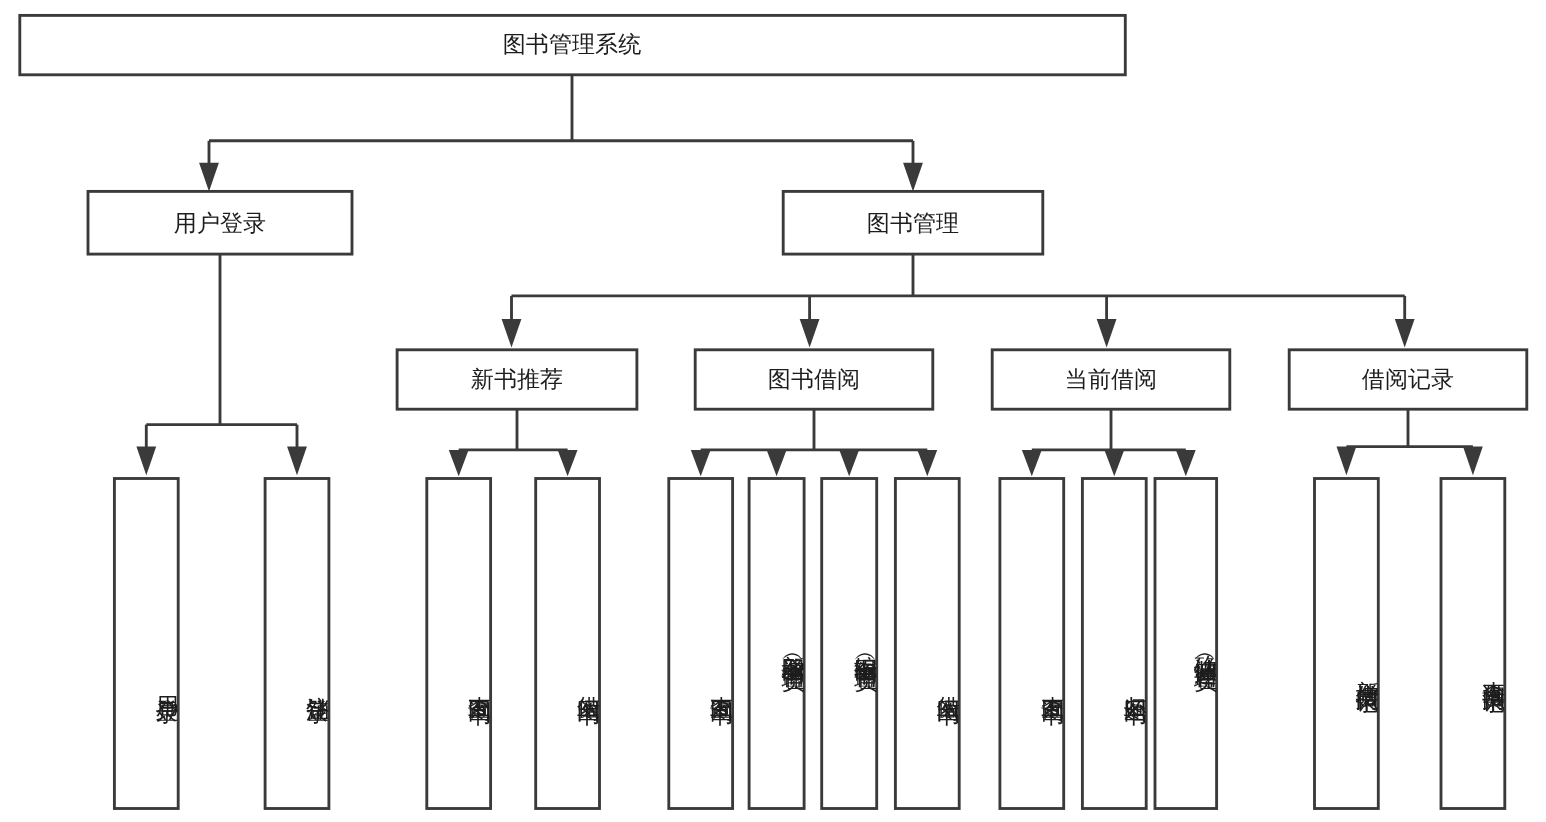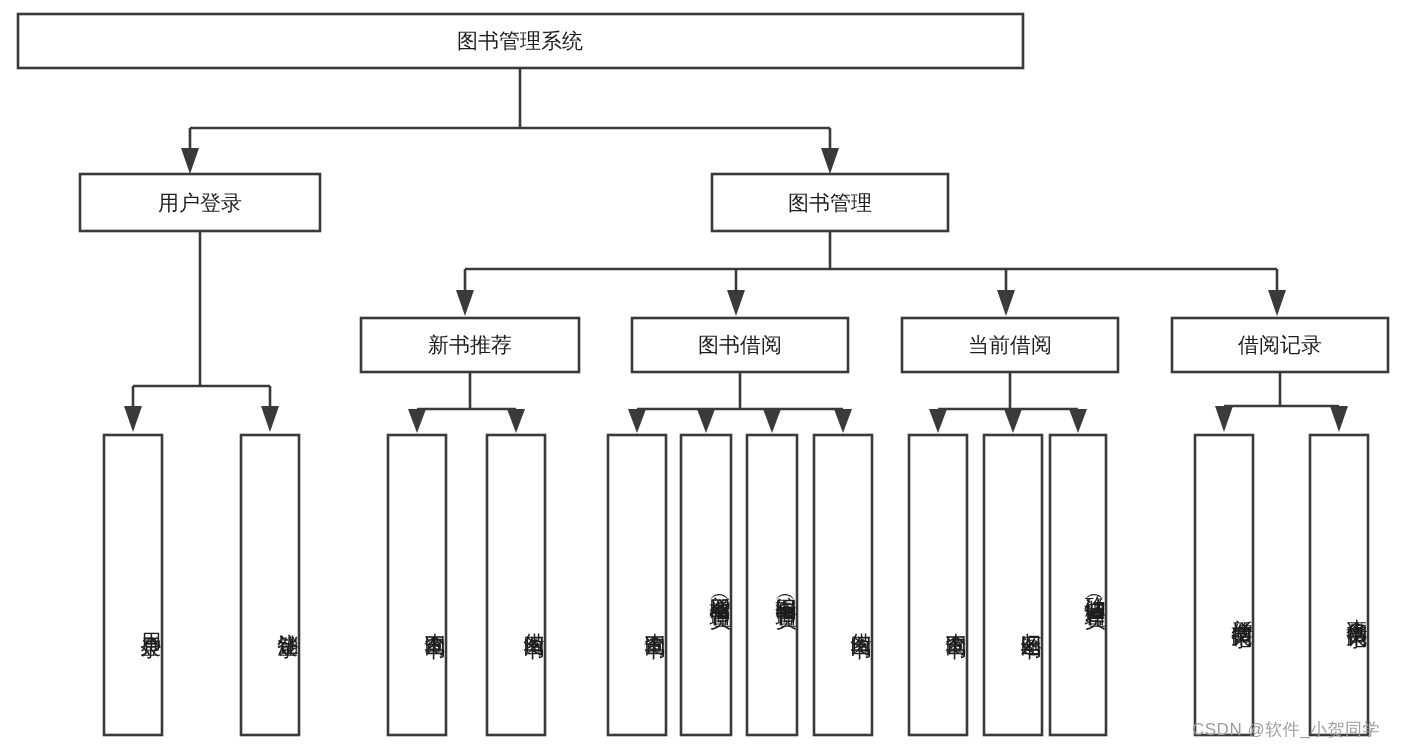--- a/index.html
+++ b/index.html
@@ -199,15 +199,14 @@
   <div class="leaf-label" style="left:608px; top:510px; width:58px; height:220px;">查询图书</div>
   <div class="leaf-label" style="left:681px; top:445px; width:50px; height:285px;">新增图书（管理员）</div>
   <div class="leaf-label" style="left:747px; top:445px; width:50px; height:285px;">编辑图书（管理员）</div>
   <div class="leaf-label" style="left:814px; top:510px; width:58px; height:220px;">借阅图书</div>
   <div class="leaf-label" style="left:909px; top:510px; width:58px; height:220px;">查询图书</div>
   <div class="leaf-label" style="left:984px; top:510px; width:58px; height:220px;">归还图书</div>
   <div class="leaf-label" style="left:1050px; top:445px; width:56px; height:285px;">确认归还（管理员）</div>
   <div class="leaf-label" style="left:1195px; top:485px; width:58px; height:245px;">新增借阅记录</div>
   <div class="leaf-label" style="left:1310px; top:485px; width:58px; height:245px;">查询借阅记录</div>
 
-  <div class="watermark" style="left:1192px; top:718px;">CSDN @软件_小贺同学</div>
 
 </div>
 
 </body></html>

